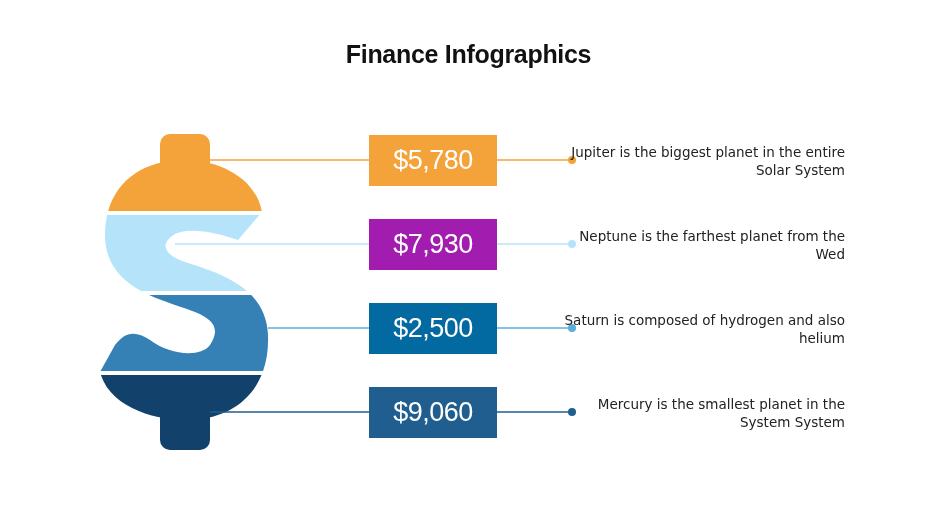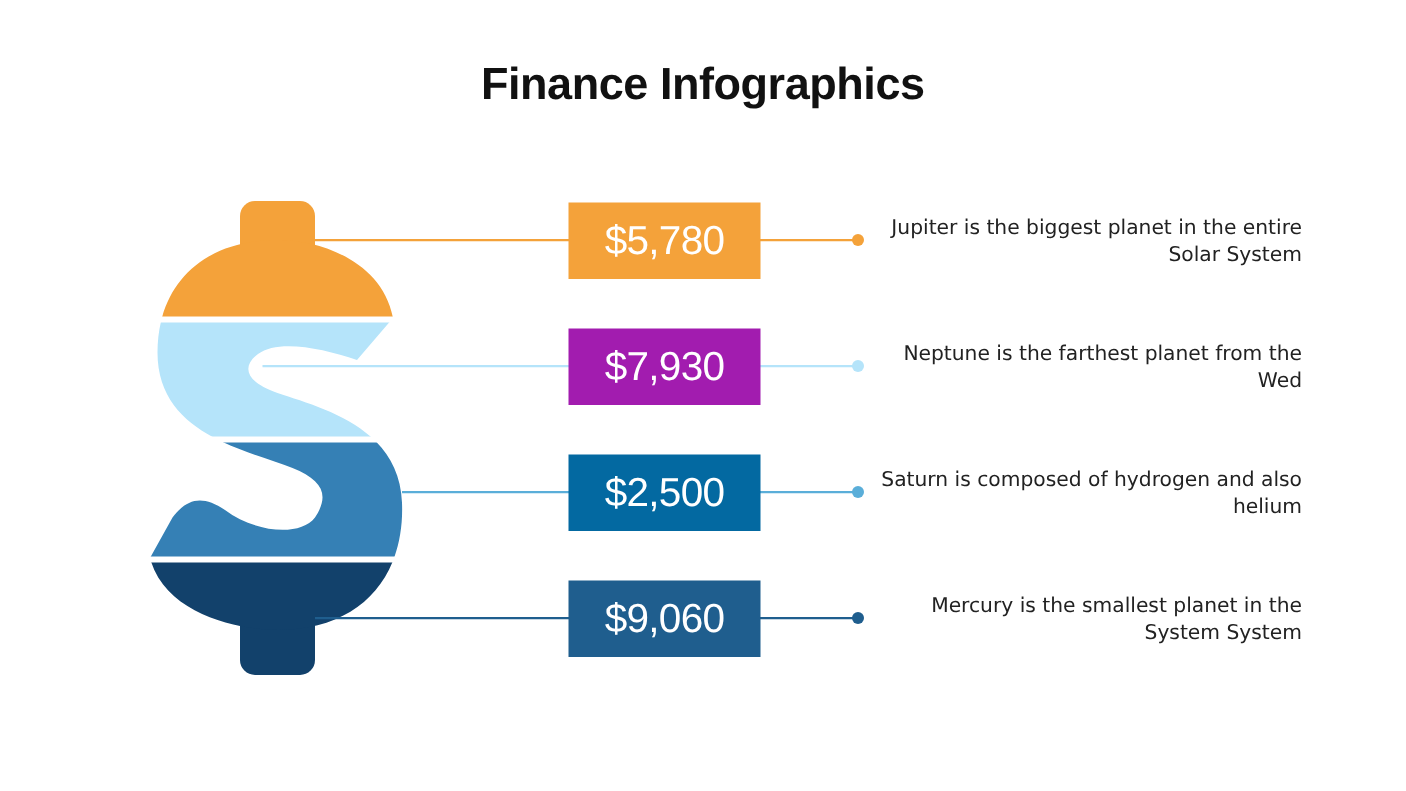--- a/index.html
+++ b/index.html
@@ -1,26 +1,26 @@
 <!DOCTYPE html>
 <html><head>
 <meta charset="utf-8">
 <style>
   html, body { margin:0; padding:0; background:#ffffff; }
   body { width:937px; height:527px; position:relative; overflow:hidden;
          font-family:"DejaVu Sans", sans-serif; }
   .title { position:absolute; left:0; top:40px; width:937px; text-align:center;
-           font-family:"Liberation Sans", sans-serif; font-weight:bold; font-size:30px;
+           font-family:"Liberation Sans", sans-serif; font-weight:bold; font-size:25px;
            color:#111; letter-spacing:-0.3px; }
   svg.dollar { position:absolute; left:0; top:0; }
   .box { position:absolute; left:369px; width:128px; height:51px;
          display:flex; align-items:center; justify-content:center;
          color:#fff; font-family:"Liberation Sans", sans-serif; font-size:27px;
-         letter-spacing:-0.5px;margin-left:10px; }
-  .desc { position:absolute; right:69px; width:290px; text-align:right;
+         letter-spacing:-0.5px; }
+  .desc { position:absolute; right:92px; width:290px; text-align:right;
           font-family:"DejaVu Sans", sans-serif; font-size:13.5px; line-height:18px; color:#222;margin-left:32px; }
 </style>
 </head>
 <body>
 
 <div class="title">Finance Infographics</div>
 
 <svg class="dollar" width="937" height="527">
   <defs>
     <clipPath id="b1">

